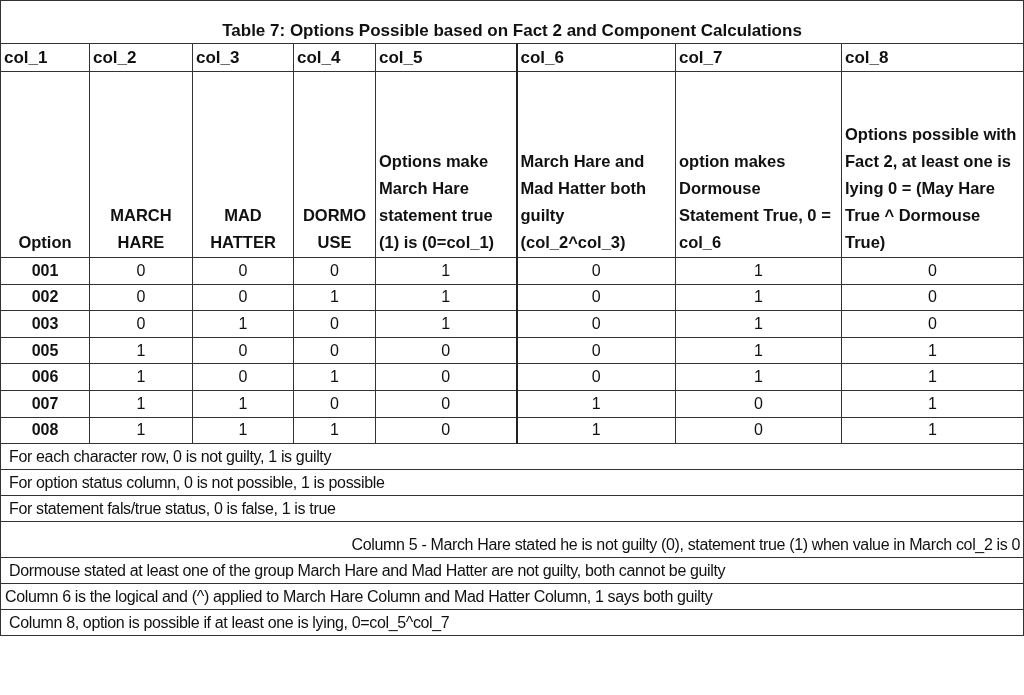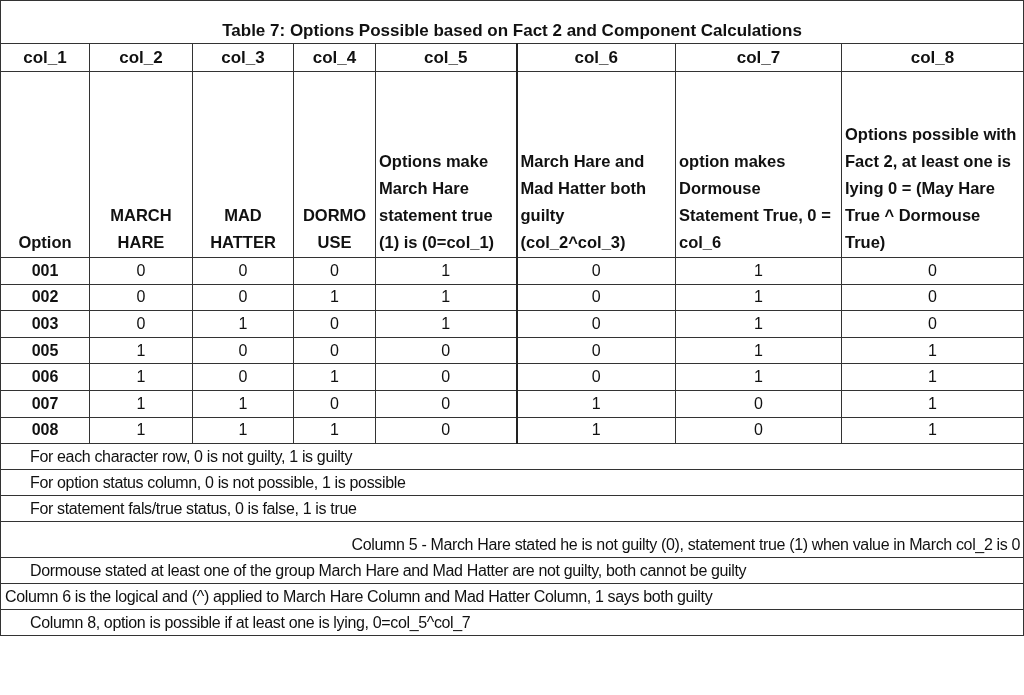--- a/index.html
+++ b/index.html
@@ -1,28 +1,28 @@
 <!DOCTYPE html>
 <html><head>
 <meta charset="utf-8">
 <style>
   html, body { margin:0; padding:0; background:#ffffff; }
   body { width:1024px; height:695px; overflow:hidden; font-family:"Liberation Sans", "DejaVu Sans", sans-serif; color:#111; }
   .wrap { position:relative; width:859px; height:695px; }
   table.grid { position:absolute; left:0; top:0; border-collapse:collapse; table-layout:fixed; width:1023px; }
   table.grid td { border:1.5px solid #333; padding:0 3px; overflow:hidden; }
   .title { height:40px; font-weight:bold; font-size:17px; text-align:center; vertical-align:bottom; padding-bottom:2px !important; }
-  .colhdr td { height:27px; font-weight:bold; font-size:17px; text-align:center; vertical-align:middle; }
+  .colhdr td { height:27px; font-weight:bold; font-size:17px; text-align:left; vertical-align:middle; }
   .deschdr td { height:184px; font-weight:bold; font-size:16.5px; vertical-align:bottom; line-height:27px; padding-bottom:1px !important; }
   .deschdr td.c { text-align:center; }
   .deschdr td.l { text-align:left; }
   .datarow td { height:25.6px; font-size:16px; text-align:center; vertical-align:middle; }
   .datarow td.opt { font-weight:bold; }
   .note td { font-size:16px; text-align:left; vertical-align:middle; height:25px; white-space:nowrap; letter-spacing:-0.35px; }
-  .note td.ind { padding-left:29px; }
+  .note td.ind { padding-left:8px; }
   .note td.flush { padding-left:4px; }
   .note.tall td { height:32px; vertical-align:bottom; padding-bottom:3px;text-align:right; }
   .thick-left { border-left:2.5px solid #222 !important;margin-top:42px; }
 </style>
 </head>
 <body>
 
 <div class="wrap">
 <table class="grid">
   <colgroup>

